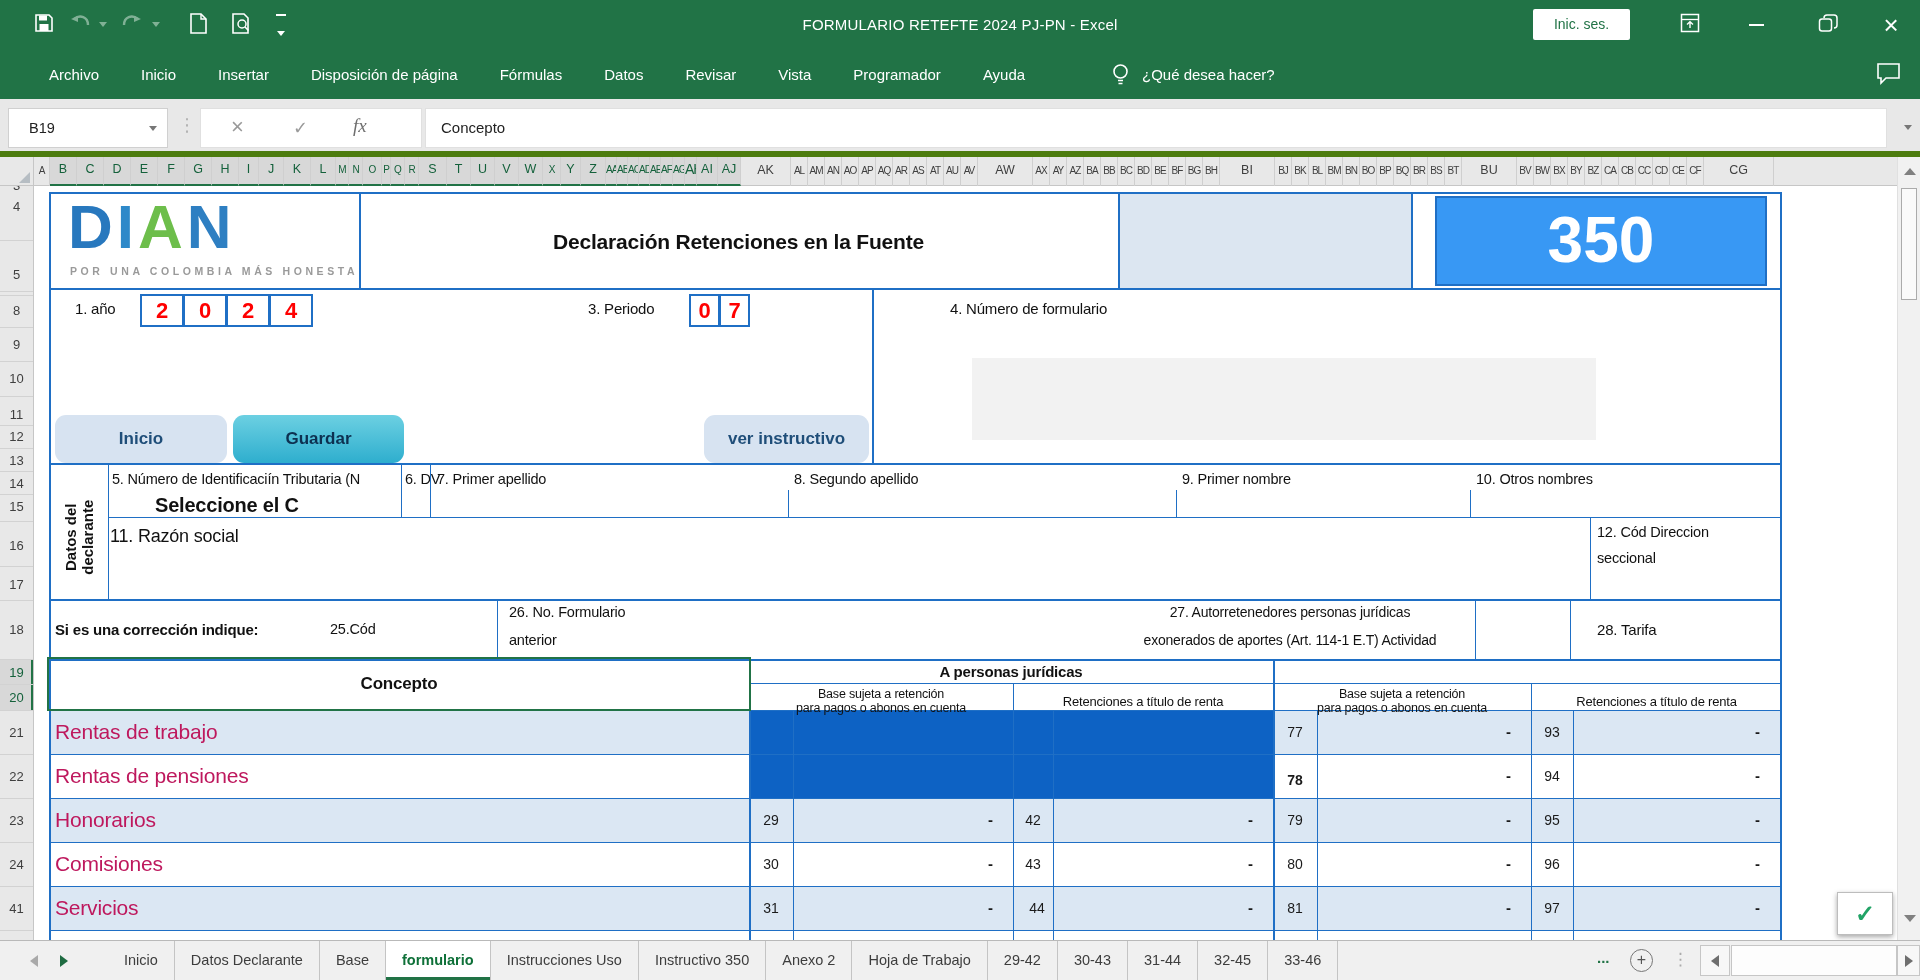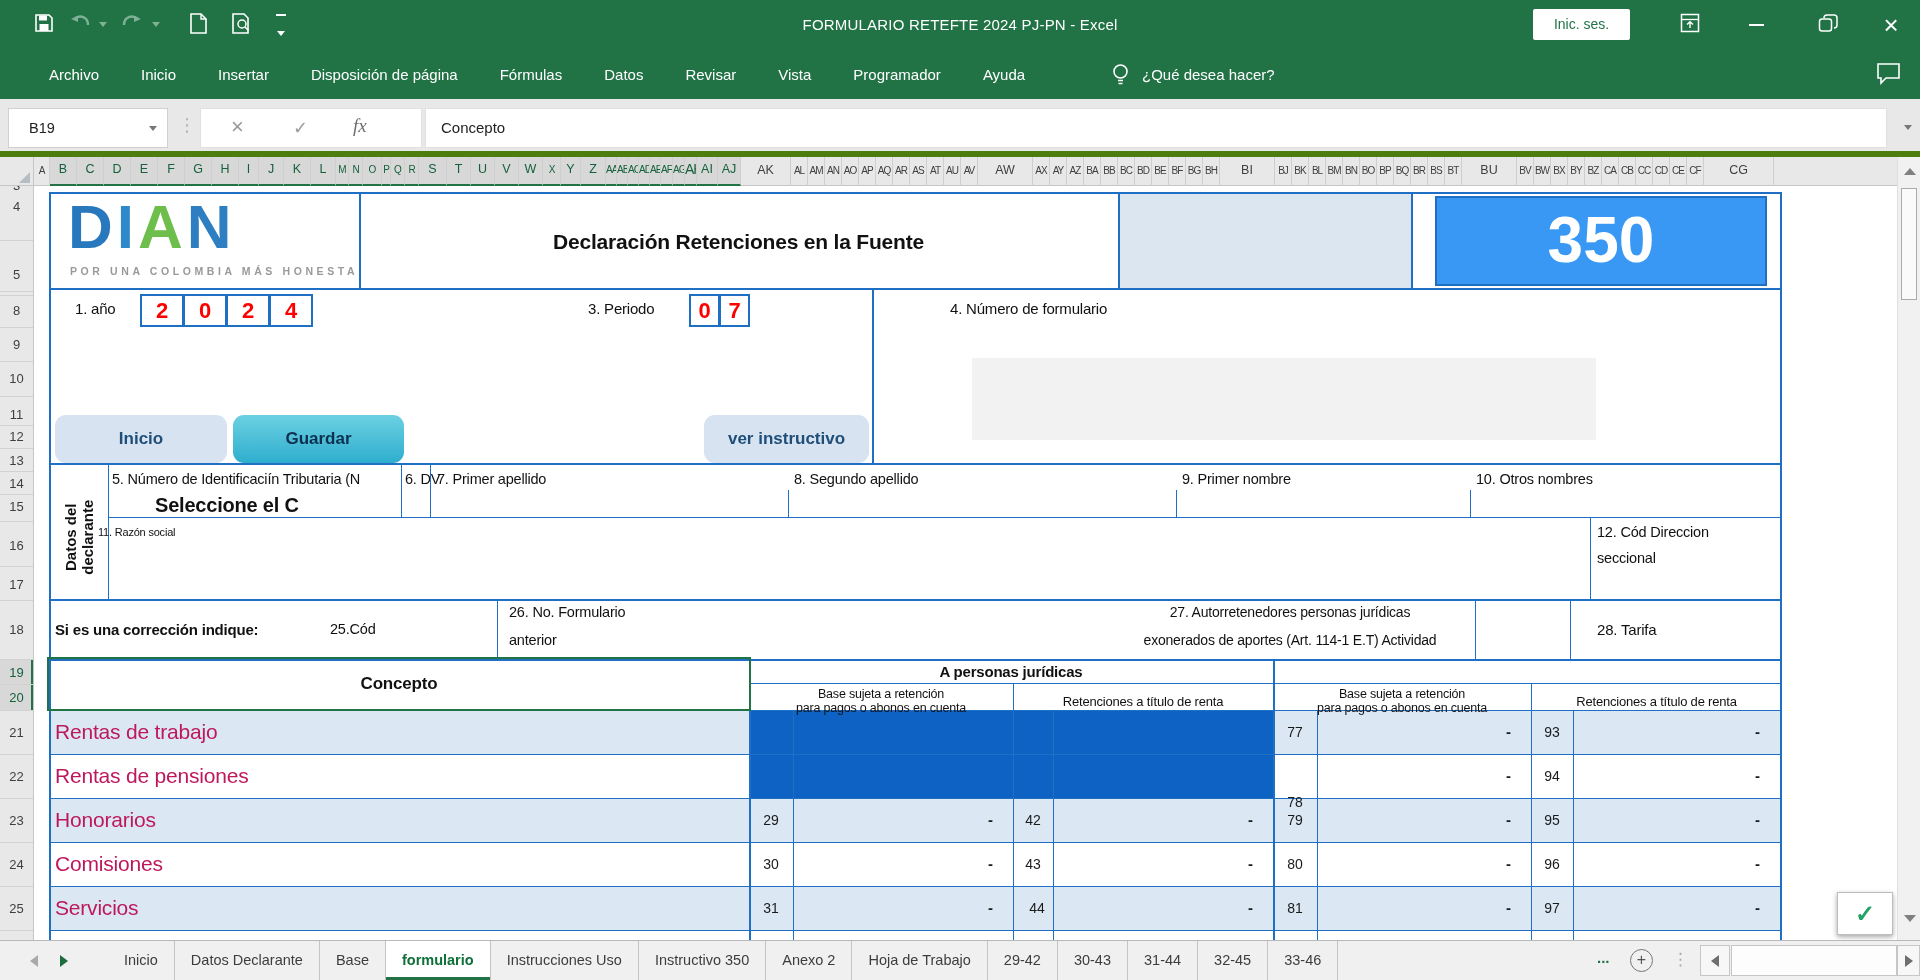--- a/index.html
+++ b/index.html
@@ -293,21 +293,21 @@
       <div class="rnum" style="top: 320px;">15</div>
       <div class="rnum" style="top: 359px;">16</div>
       <div class="rnum" style="top: 398px;">17</div>
       <div class="rnum" style="top: 443px;">18</div>
       <div class="rnum rnumsel" style="top: 486px;">19</div>
       <div class="rnum rnumsel" style="top: 511px;">20</div>
       <div class="rnum" style="top: 546px;">21</div>
       <div class="rnum" style="top: 590px;">22</div>
       <div class="rnum" style="top: 634px;">23</div>
       <div class="rnum" style="top: 678px;">24</div>
-      <div class="rnum" style="top: 722px;">25</div>
+      <div class="rnum" style="top: 722px;">41</div>
       <div class="rdiv" style="top: 54px;"></div>
       <div class="rdiv" style="top: 105px;"></div>
       <div class="rdiv" style="top: 109px;"></div>
       <div class="rdiv" style="top: 141px;"></div>
       <div class="rdiv" style="top: 175px;"></div>
       <div class="rdiv" style="top: 210px;"></div>
       <div class="rdiv" style="top: 239px;"></div>
       <div class="rdiv" style="top: 262px;"></div>
       <div class="rdiv" style="top: 285px;"></div>
       <div class="rdiv" style="top: 308px;"></div>
@@ -367,21 +367,21 @@
       <div class="lbl" style="left: 760px; top: 285px; font-size: 14.5px;">8. Segundo apellido</div>
       <div class="lbl" style="left: 1148px; top: 285px; font-size: 14.5px;">9. Primer nombre</div>
       <div class="lbl" style="left: 1442px; top: 285px; font-size: 14.5px;">10. Otros nombres</div>
       <div class="lbl" style="left: 121px; top: 308px; font-size: 20px; font-weight: bold;">Seleccione el C</div>
       <div class="bl" style="left: 367px; top: 279px; width: 1px; height: 53px;"></div>
       <div class="bl" style="left: 396px; top: 279px; width: 1px; height: 53px;"></div>
       <div class="bl" style="left: 754px; top: 304px; width: 1px; height: 28px;"></div>
       <div class="bl" style="left: 1142px; top: 304px; width: 1px; height: 28px;"></div>
       <div class="bl" style="left: 1436px; top: 304px; width: 1px; height: 28px;"></div>
       <div class="bl" style="left: 74px; top: 331px; width: 1674px; height: 1px;"></div>
-      <div class="lbl" style="left: 64px; top: 340px; font-size: 11px;">11. Razón social</div>
+      <div class="lbl" style="left: 76px; top: 340px; font-size: 18px;">11. Razón social</div>
       <div class="bl" style="left: 1556px; top: 331px; width: 1px; height: 83px;"></div>
       <div class="lbl" style="left: 1563px; top: 338px; font-size: 14.5px;">12. Cód Direccion</div>
       <div class="lbl" style="left: 1563px; top: 364px; font-size: 14.5px;">seccional</div>
       <div class="bl" style="left: 15px; top: 413px; width: 1733px; height: 2px;"></div>
       <div class="lbl" style="left: 21px; top: 435px; font-size: 15px; font-weight: bold;">Si es una corrección indique:</div>
       <div class="lbl" style="left: 296px; top: 435px; font-size: 14.5px;">25.Cód</div>
       <div class="bl" style="left: 463px; top: 415px; width: 1px; height: 58px;"></div>
       <div class="lbl" style="left: 475px; top: 418px; font-size: 14.5px;">26. No. Formulario</div>
       <div class="lbl" style="left: 475px; top: 446px; font-size: 14.5px;">anterior</div>
       <div class="lbl" style="left: 966px; top: 418px; width: 580px; text-align: center; font-size: 14px;">27. Autorretenedores personas jurídicas</div>
@@ -413,21 +413,21 @@
       <div class="subhdr" style="left: 1239px; top: 501px; width: 258px;">Base sujeta a retención</div>
       <div class="subhdr" style="left: 1239px; top: 515px; width: 258px;">para pagos o abonos en cuenta</div>
       <div class="subhdr" style="left: 1497px; top: 508px; width: 251px; font-size: 13px;">Retenciones a título de renta</div>
       <div style="position: absolute; left: 13px; top: 471px; width: 704px; height: 54px; border: 2px solid rgb(33, 115, 70); background: transparent;"></div>
       <div class="concept" style="top: 524px;">Rentas de trabajo</div>
       <div class="codecell" style="left: 1239px; top: 524px; width: 44px; line-height: 44px;">77</div>
       <div class="valcell" style="left: 1283px; top: 524px; width: 214px; line-height: 44px;">-</div>
       <div class="codecell" style="left: 1497px; top: 524px; width: 42px; line-height: 44px;">93</div>
       <div class="valcell" style="left: 1539px; top: 524px; width: 207px; line-height: 44px;">-</div>
       <div class="concept" style="top: 568px;">Rentas de pensiones</div>
-      <div class="codecell" style="left: 1239px; top: 594px; width: 44px; line-height: 44px;">78</div>
+      <div class="codecell" style="left: 1239px; top: 572px; width: 44px; line-height: 44px; font-weight: bold;">78</div>
       <div class="valcell" style="left: 1283px; top: 568px; width: 214px; line-height: 44px;">-</div>
       <div class="codecell" style="left: 1497px; top: 568px; width: 42px; line-height: 44px;">94</div>
       <div class="valcell" style="left: 1539px; top: 568px; width: 207px; line-height: 44px;">-</div>
       <div class="concept" style="top: 612px;">Honorarios</div>
       <div class="codecell" style="left: 715px; top: 612px; width: 44px; line-height: 44px;">29</div>
       <div class="valcell" style="left: 759px; top: 612px; width: 220px; line-height: 44px;">-</div>
       <div class="codecell" style="left: 979px; top: 612px; width: 40px; line-height: 44px;">42</div>
       <div class="valcell" style="left: 1019px; top: 612px; width: 220px; line-height: 44px;">-</div>
       <div class="codecell" style="left: 1239px; top: 612px; width: 44px; line-height: 44px;">79</div>
       <div class="valcell" style="left: 1283px; top: 612px; width: 214px; line-height: 44px;">-</div>

